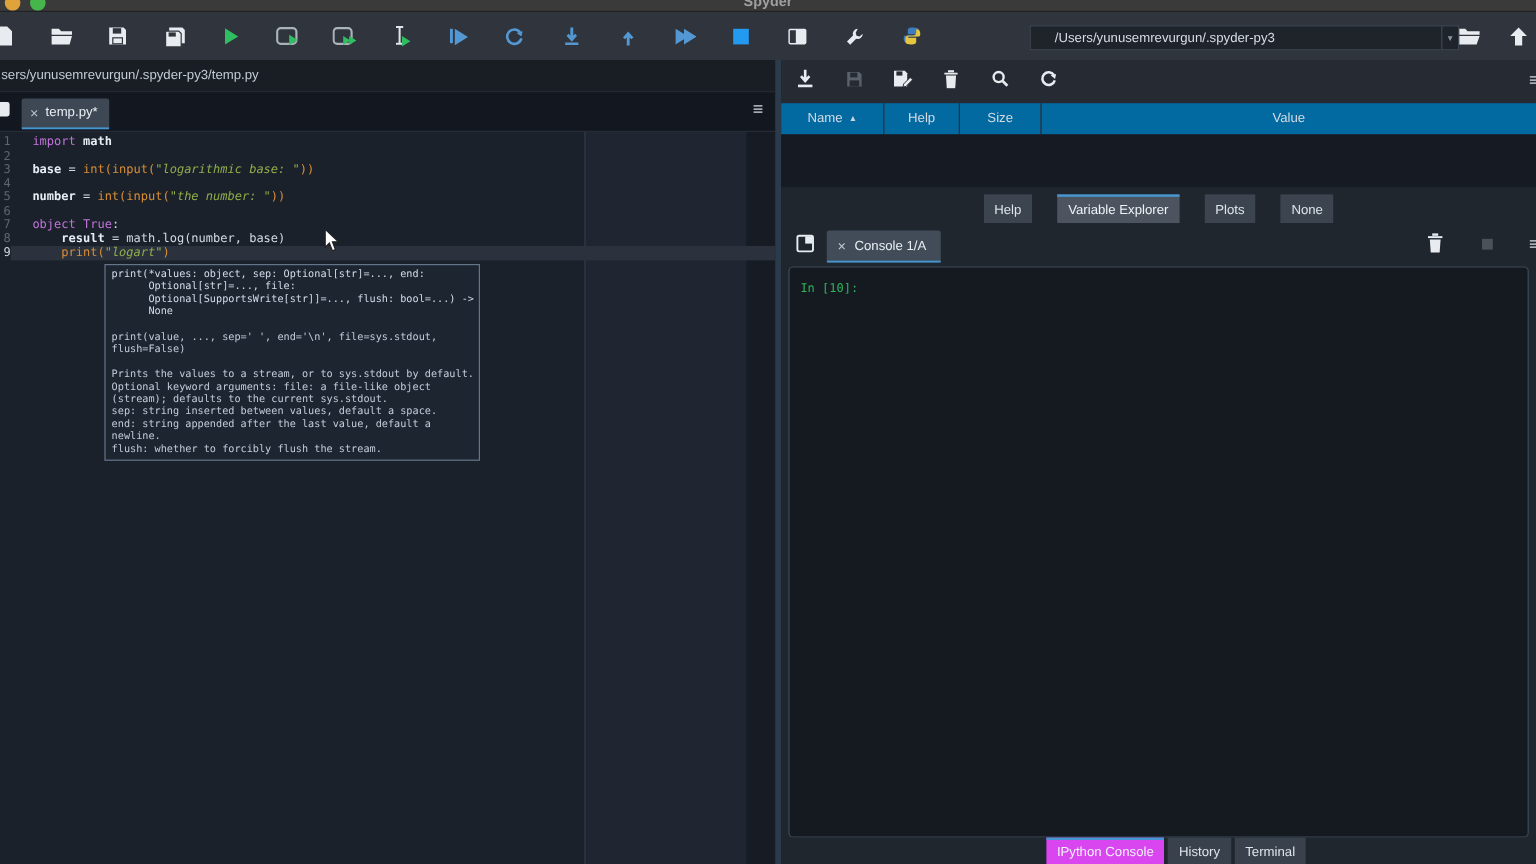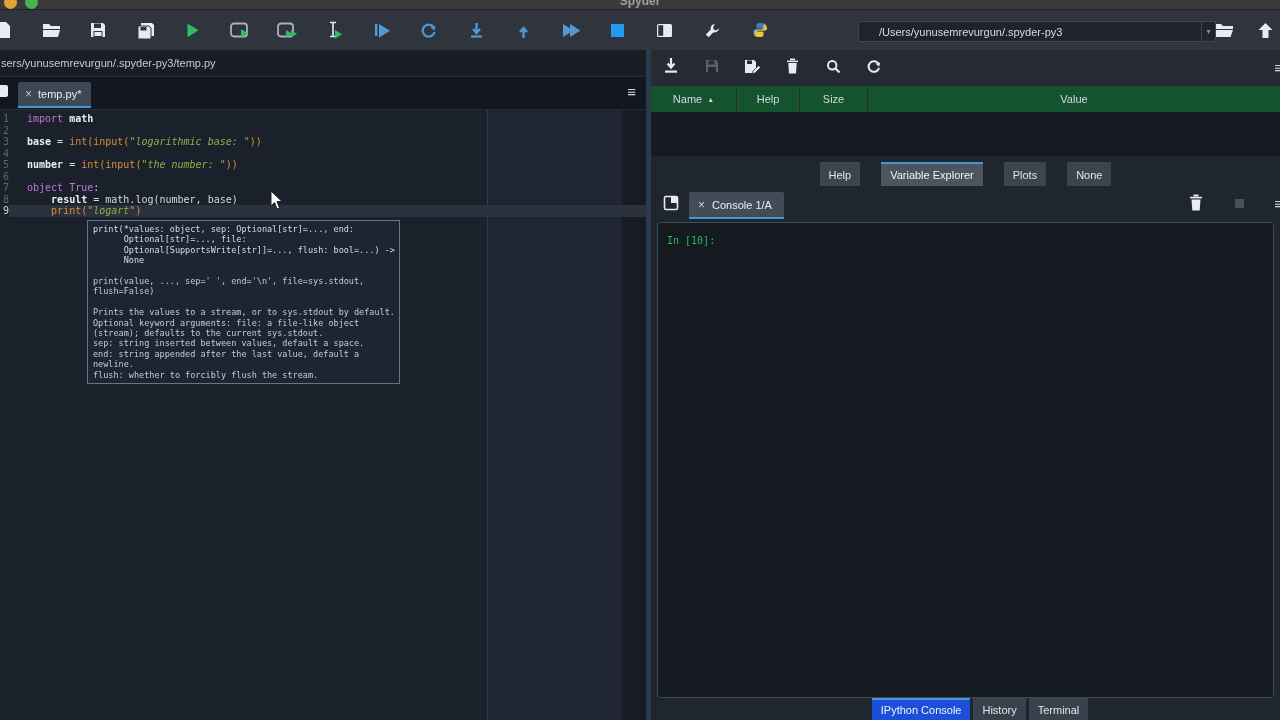--- a/index.html
+++ b/index.html
@@ -58,21 +58,21 @@
   #cursor{position:absolute;left:270px;top:80px;}
 
   
   #splitter{left:646px;top:50px;width:5px;height:670px;background:#2b3b4c;}
 
   
   #right-pane{left:651px;top:50px;width:629px;height:670px;background:#20262e;}
   #ve-toolbar{left:0;top:0;width:629px;height:36px;background:#262b33;}
   .vbtn{position:absolute;top:8px;width:24px;height:20px;display:flex;align-items:center;justify-content:center;}
   #ve-menu{position:absolute;right:-3px;top:9px;color:#cfd6de;font-size:15px;}
-  #ve-header{left:0;top:36px;width:629px;height:26px;background:#14532d;display:flex;font-size:11px;color:#d4dbe3;}
+  #ve-header{left:0;top:36px;width:629px;height:26px;background:#0369a1;display:flex;font-size:11px;color:#d4dbe3;}
   .hcell{display:flex;align-items:center;justify-content:center;border-right:1px solid #272e38;box-sizing:border-box;gap:5px;}
   .hcell.c-name{width:86px;} .hcell.c-type{width:63px;} .hcell.c-size{width:68px;} .hcell.c-value{flex:1;border-right:none;}
   .sort-arrow{font-size:7px;color:#cdd5dd;}
   #ve-body{left:0;top:62px;width:629px;height:44px;background:#161b23;}
 
   #panel-tabs{left:0;top:106px;width:629px;height:30px;background:#20262e;display:flex;align-items:flex-end;
       justify-content:center;gap:21px;padding-bottom:0;}
   .ptab{height:24px;background:#3c454f;color:#dde4ea;font-size:11px;display:flex;align-items:center;
       padding:0 9px;border-top:2px solid transparent;box-sizing:border-box;}
   .ptab.active{background:#4b545f;border-top:2px solid #4596d1;color:#eef3f7;}
@@ -88,21 +88,21 @@
   #console-stop{position:absolute;left:584px;top:13px;width:9px;height:9px;background:#4a515a;}
   #console-menu{position:absolute;right:-3px;top:9px;color:#cfd6de;font-size:15px;}
   #console-body{left:6px;top:172px;width:617px;height:476px;background:#151a21;border:1px solid #3a4a5b;
       border-radius:4px;box-sizing:border-box;}
   #prompt{position:absolute;left:9px;top:12px;font-family:"DejaVu Sans Mono",monospace;font-size:10px;color:#2fb45a;}
 
   #bottom-tabs{left:0;top:648px;width:629px;height:22px;background:#20262e;display:flex;align-items:stretch;
       justify-content:center;gap:3px;}
   .btab{background:#39424c;color:#dde4ea;font-size:11px;display:flex;align-items:center;padding:0 9px;
       border-top:2px solid transparent;box-sizing:border-box;}
-  .btab.active{background:#1d4ed8;border-top:2px solid #4596d1;color:#eef3f7;margin-left:29px;}
+  .btab.active{background:#d946ef;border-top:2px solid #4596d1;color:#eef3f7;margin-left:29px;}
 </style>
 </head>
 <body>
 
 <div id="app">
 
   <div class="abs" id="titlebar">
     <span class="tl-dot" style="left: 4px; background: rgb(224, 163, 59);"></span>
     <span class="tl-dot" style="left: 25px; background: rgb(70, 181, 76);"></span>
     <span id="win-title">Spyder</span>

